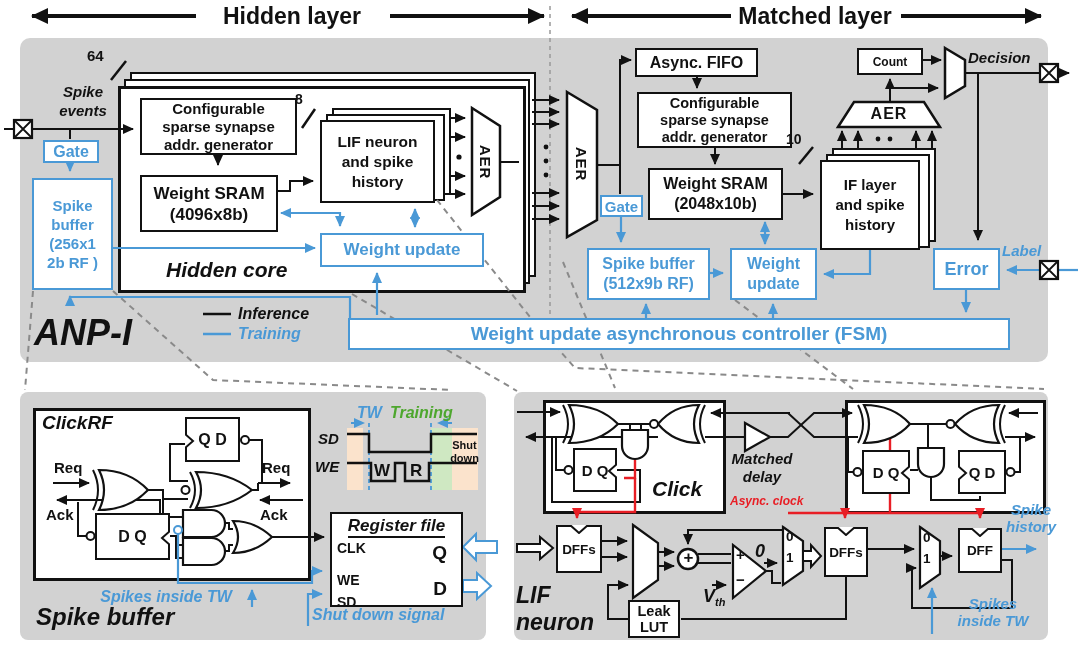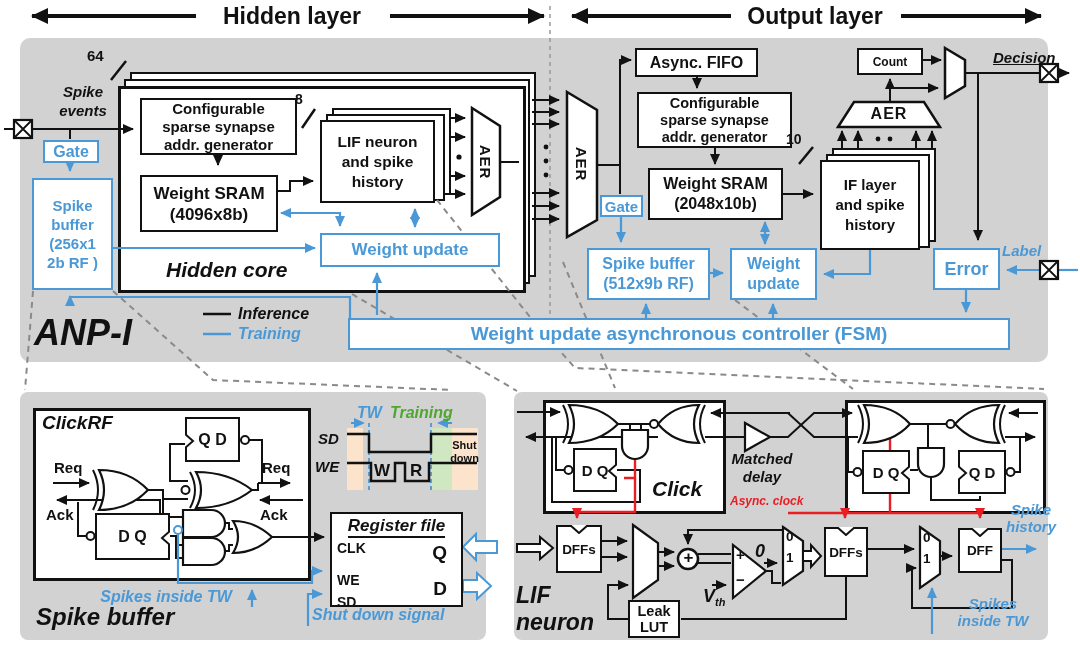--- a/index.html
+++ b/index.html
@@ -290,21 +290,21 @@
       <path class="wb" d="M932,634 V588" marker-end="url(#ab)"></path>
       <path class="wk" d="M846,577 V619 H681"></path>
       <path class="wk" d="M628,619 H608 V585 H628" marker-end="url(#ak)"></path>
     </g>
   </svg>
 
   <div class="lbl ctr" style="left:192px;top:3px;width:200px;height:26px;font-size:23px;">
       <span>Hidden layer</span>
     </div>
   <div class="lbl ctr" style="left:713px;top:3px;width:204px;height:26px;font-size:23px;">
-      <span>Output layer</span>
+      <span>Matched layer</span>
     </div>
 
   <div class="lbl it ctr" style="left:48px;top:82px;width:70px;height:38px;font-size:15px;line-height:19px;">
     <span>Spike</span>
       <span>events</span>
   </div>
   <div class="lbl" style="left:87px;top:47px;font-size:15px;">64</div>
   <div class="box bluebox" style="left:43px;top:140px;width:56px;height:23px;font-size:16px;">
       <span>Gate</span>
     </div>
@@ -325,21 +325,21 @@
       <span>(4096x8b)</span>
   </div>
   <div class="box" style="left:320px;top:120px;width:115px;height:83px;font-size:15.5px;line-height:20px;">
     <span>LIF neuron</span>
       <span>and spike</span>
       <span>history</span>
   </div>
   <div class="lbl ctr rot90" style="left:461px;top:152px;width:50px;height:20px;font-size:15px;letter-spacing:1px;">
       <span>AER</span>
     </div>
-  <div class="box bluebox" style="left:320px;top:233px;width:180px;height:34px;font-size:17px;">
+  <div class="box bluebox" style="left:320px;top:233px;width:164px;height:34px;font-size:17px;">
       <span>Weight update</span>
     </div>
   <div class="lbl it" style="left:146px;top:258px;font-size:21px;margin-left:20px;">Hidden core</div>
   <div class="lbl it" style="left:238px;top:305px;font-size:16px;">Inference</div>
   <div class="lbl it blue" style="left:238px;top:325px;font-size:16px;">Training</div>
   <div class="lbl it" style="left:34px;top:312px;font-size:36px;">ANP-I</div>
 
   <div class="lbl ctr rot90" style="left:557px;top:154px;width:50px;height:20px;font-size:15px;letter-spacing:1px;">
       <span>AER</span>
     </div>
@@ -363,21 +363,21 @@
     <span>IF layer</span>
       <span>and spike</span>
       <span>history</span>
   </div>
   <div class="lbl ctr" style="left:859px;top:103px;width:60px;height:22px;font-size:16px;letter-spacing:1px;">
       <span>AER</span>
     </div>
   <div class="box" style="left:857px;top:48px;width:66px;height:27px;font-size:12px;">
       <span>Count</span>
     </div>
-  <div class="lbl it" style="left:993px;top:49px;font-size:15px;text-decoration:underline;">Decision</div>
+  <div class="lbl it" style="left:968px;top:49px;font-size:15px;">Decision</div>
   <div class="box bluebox" style="left:587px;top:248px;width:123px;height:52px;font-size:16px;line-height:20px;">
     <span>Spike buffer</span>
       <span>(512x9b RF)</span>
   </div>
   <div class="box bluebox" style="left:730px;top:248px;width:87px;height:52px;font-size:16px;line-height:20px;">
     <span>Weight</span>
       <span>update</span>
   </div>
   <div class="box bluebox" style="left:933px;top:248px;width:67px;height:42px;font-size:18px;justify-content:center;">
       <span>Error</span>

